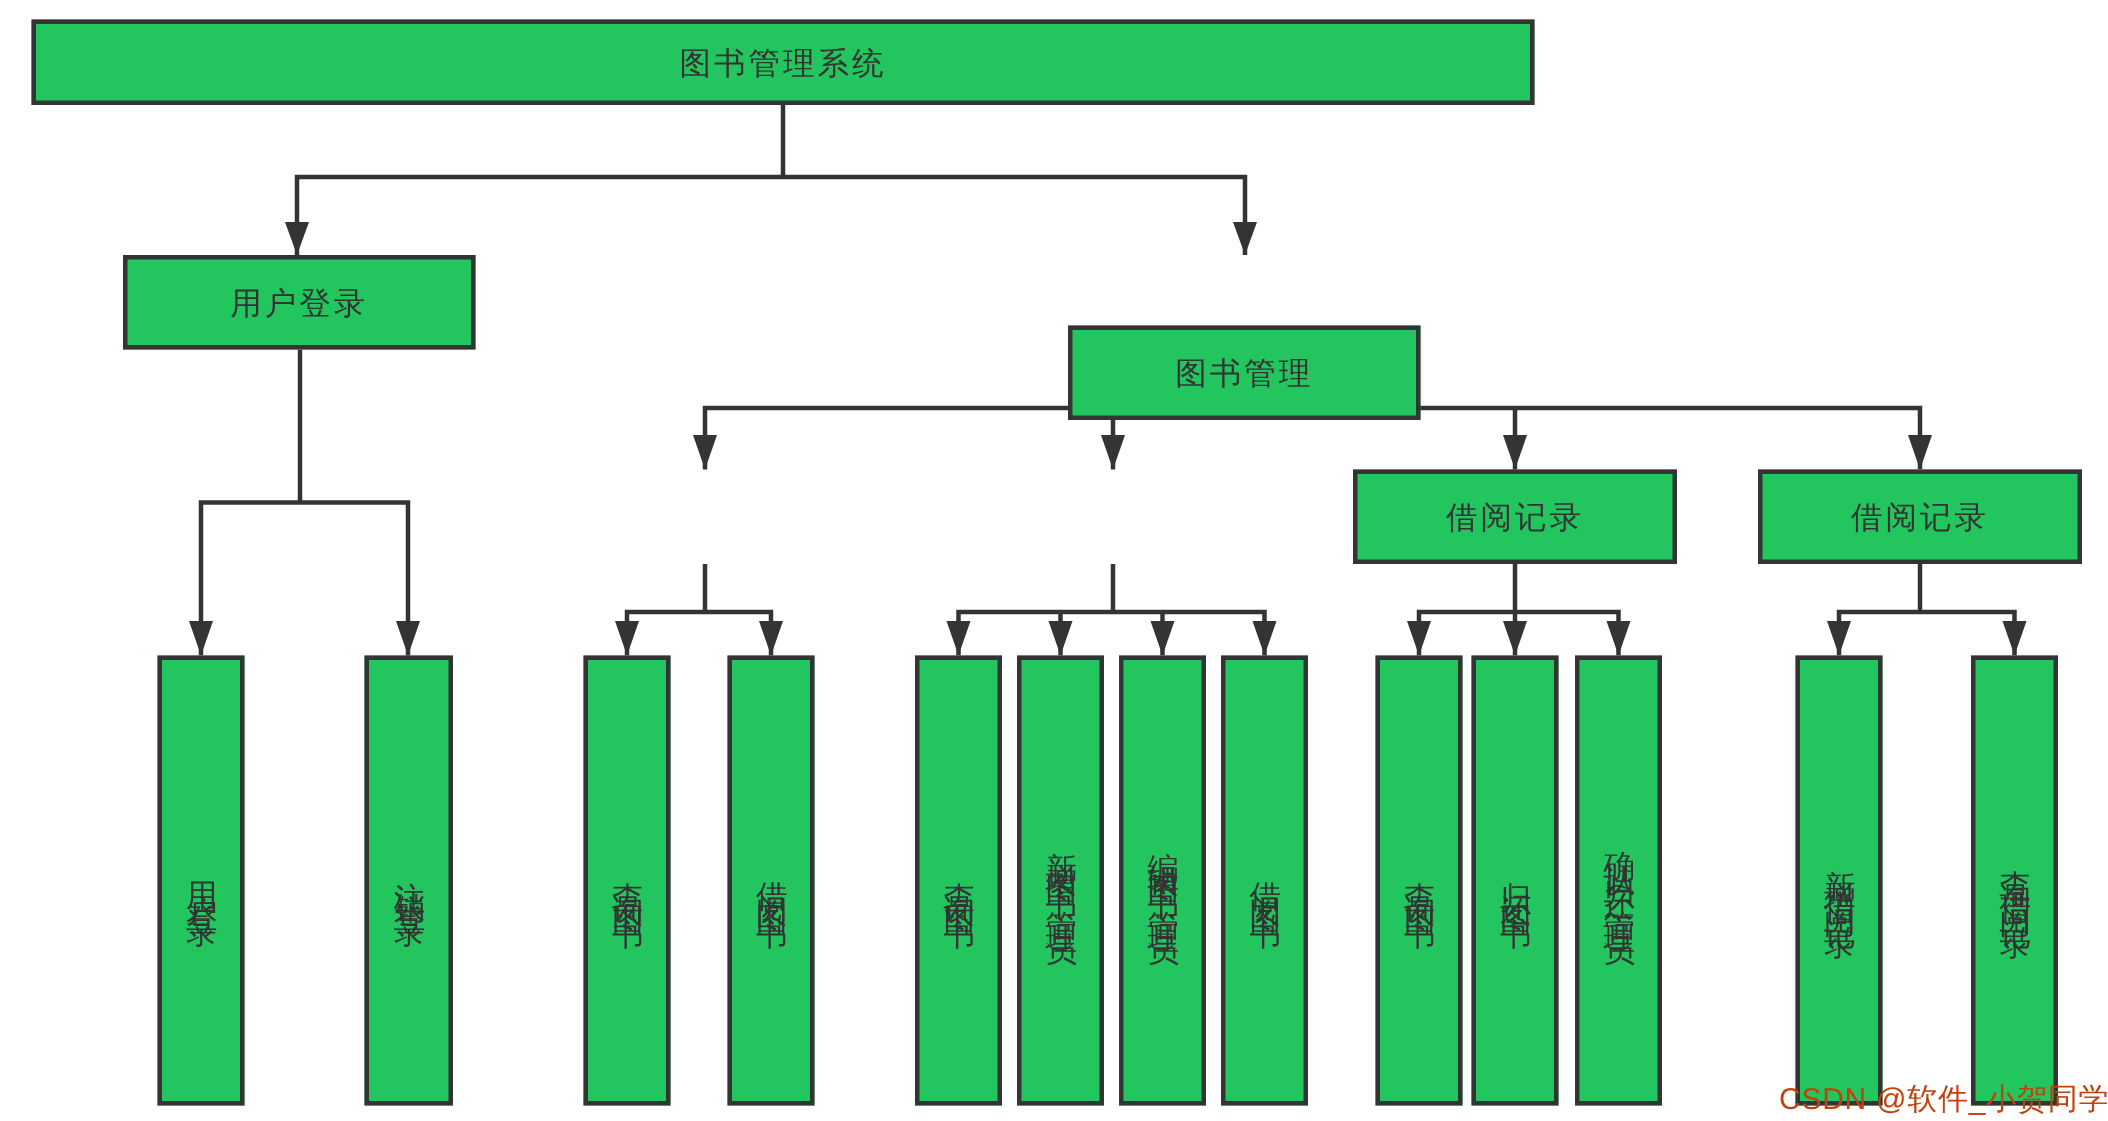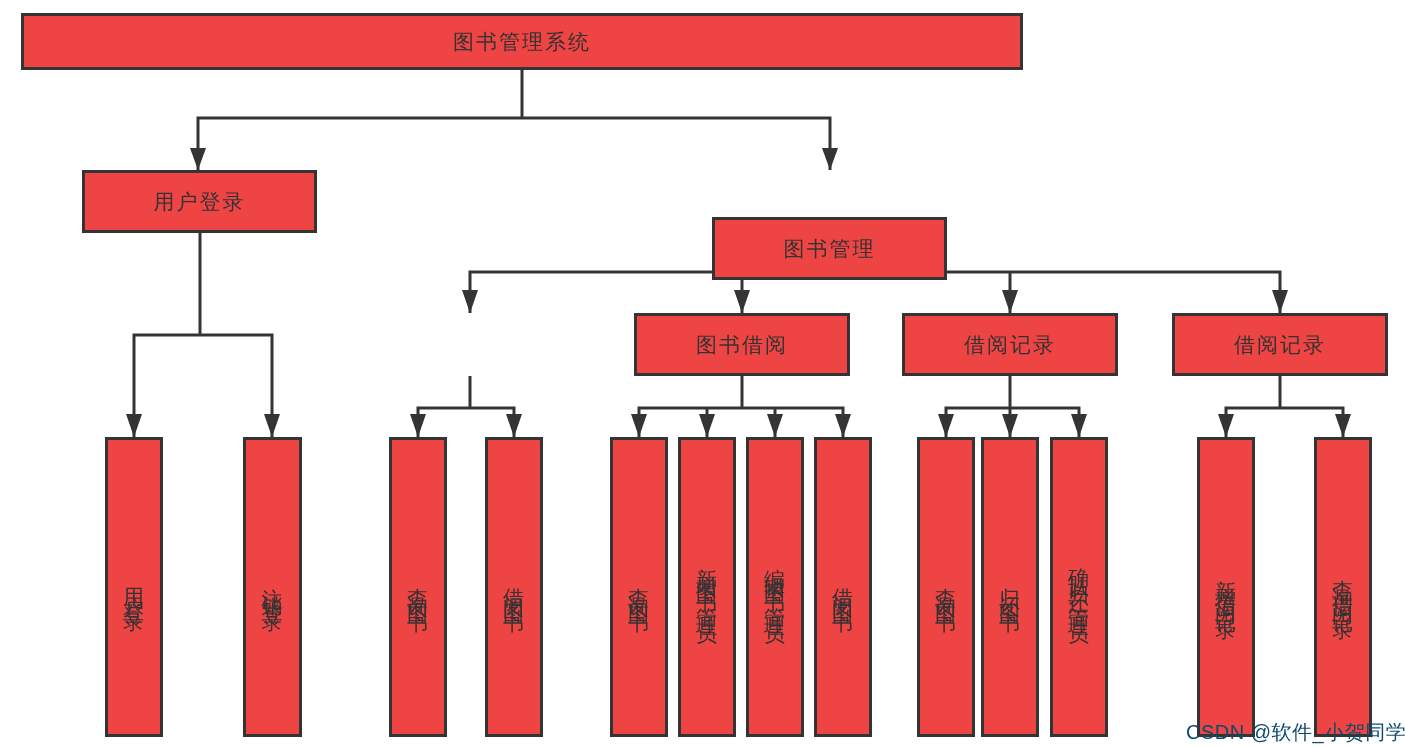--- a/index.html
+++ b/index.html
@@ -16,21 +16,21 @@
   }
   .connectors {
     position: absolute;
     left: 0; top: 0;
     width: 1405px; height: 747px;
     z-index: 1;
   }
   .node {
     position: absolute;
     box-sizing: border-box;
-    background: #ef4444;
+    background: #22c55e;
     border: 3px solid #343434;
     display: flex;
     align-items: center;
     justify-content: center;
     color: #333333;
     z-index: 2;
   }
   .node .hlabel {
     font-size: 21px;
     letter-spacing: 2px;
@@ -44,21 +44,21 @@
     letter-spacing: 8px;
     line-height: 1;
     color: #333333;
     white-space: nowrap;
   }
   .watermark {
     position: absolute;
     left: 1186px;
     top: 719px;
     font-size: 20px;
-    color: #0c4a6e;
+    color: #c2410c;
     letter-spacing: 0.5px;
     white-space: nowrap;
     z-index: 5;
   }
 </style>
 </head>
 <body>
 
 <div class="canvas">
 
@@ -118,23 +118,20 @@
     <span class="hlabel">图书管理系统</span>
   </div>
 
   <div class="node" style="left:82px; top:170px; width:235px; height:63px;">
     <span class="hlabel">用户登录</span>
   </div>
   <div class="node" style="left:712px; top:170px; width:235px; height:63px;margin-top:47px;">
     <span class="hlabel">图书管理</span>
   </div>
 
-  <div class="node" style="left:634px; top:313px; width:216px; height:63px;">
-    <span class="hlabel">图书借阅</span>
-  </div>
   <div class="node" style="left:902px; top:313px; width:216px; height:63px;">
     <span class="hlabel">借阅记录</span>
   </div>
   <div class="node" style="left:1172px; top:313px; width:216px; height:63px;">
     <span class="hlabel">借阅记录</span>
   </div>
 
   <div class="node leaf" style="left:105px; top:437px; width:58px; height:300px;">
     <span class="vlabel">用户登录</span>
   </div>

